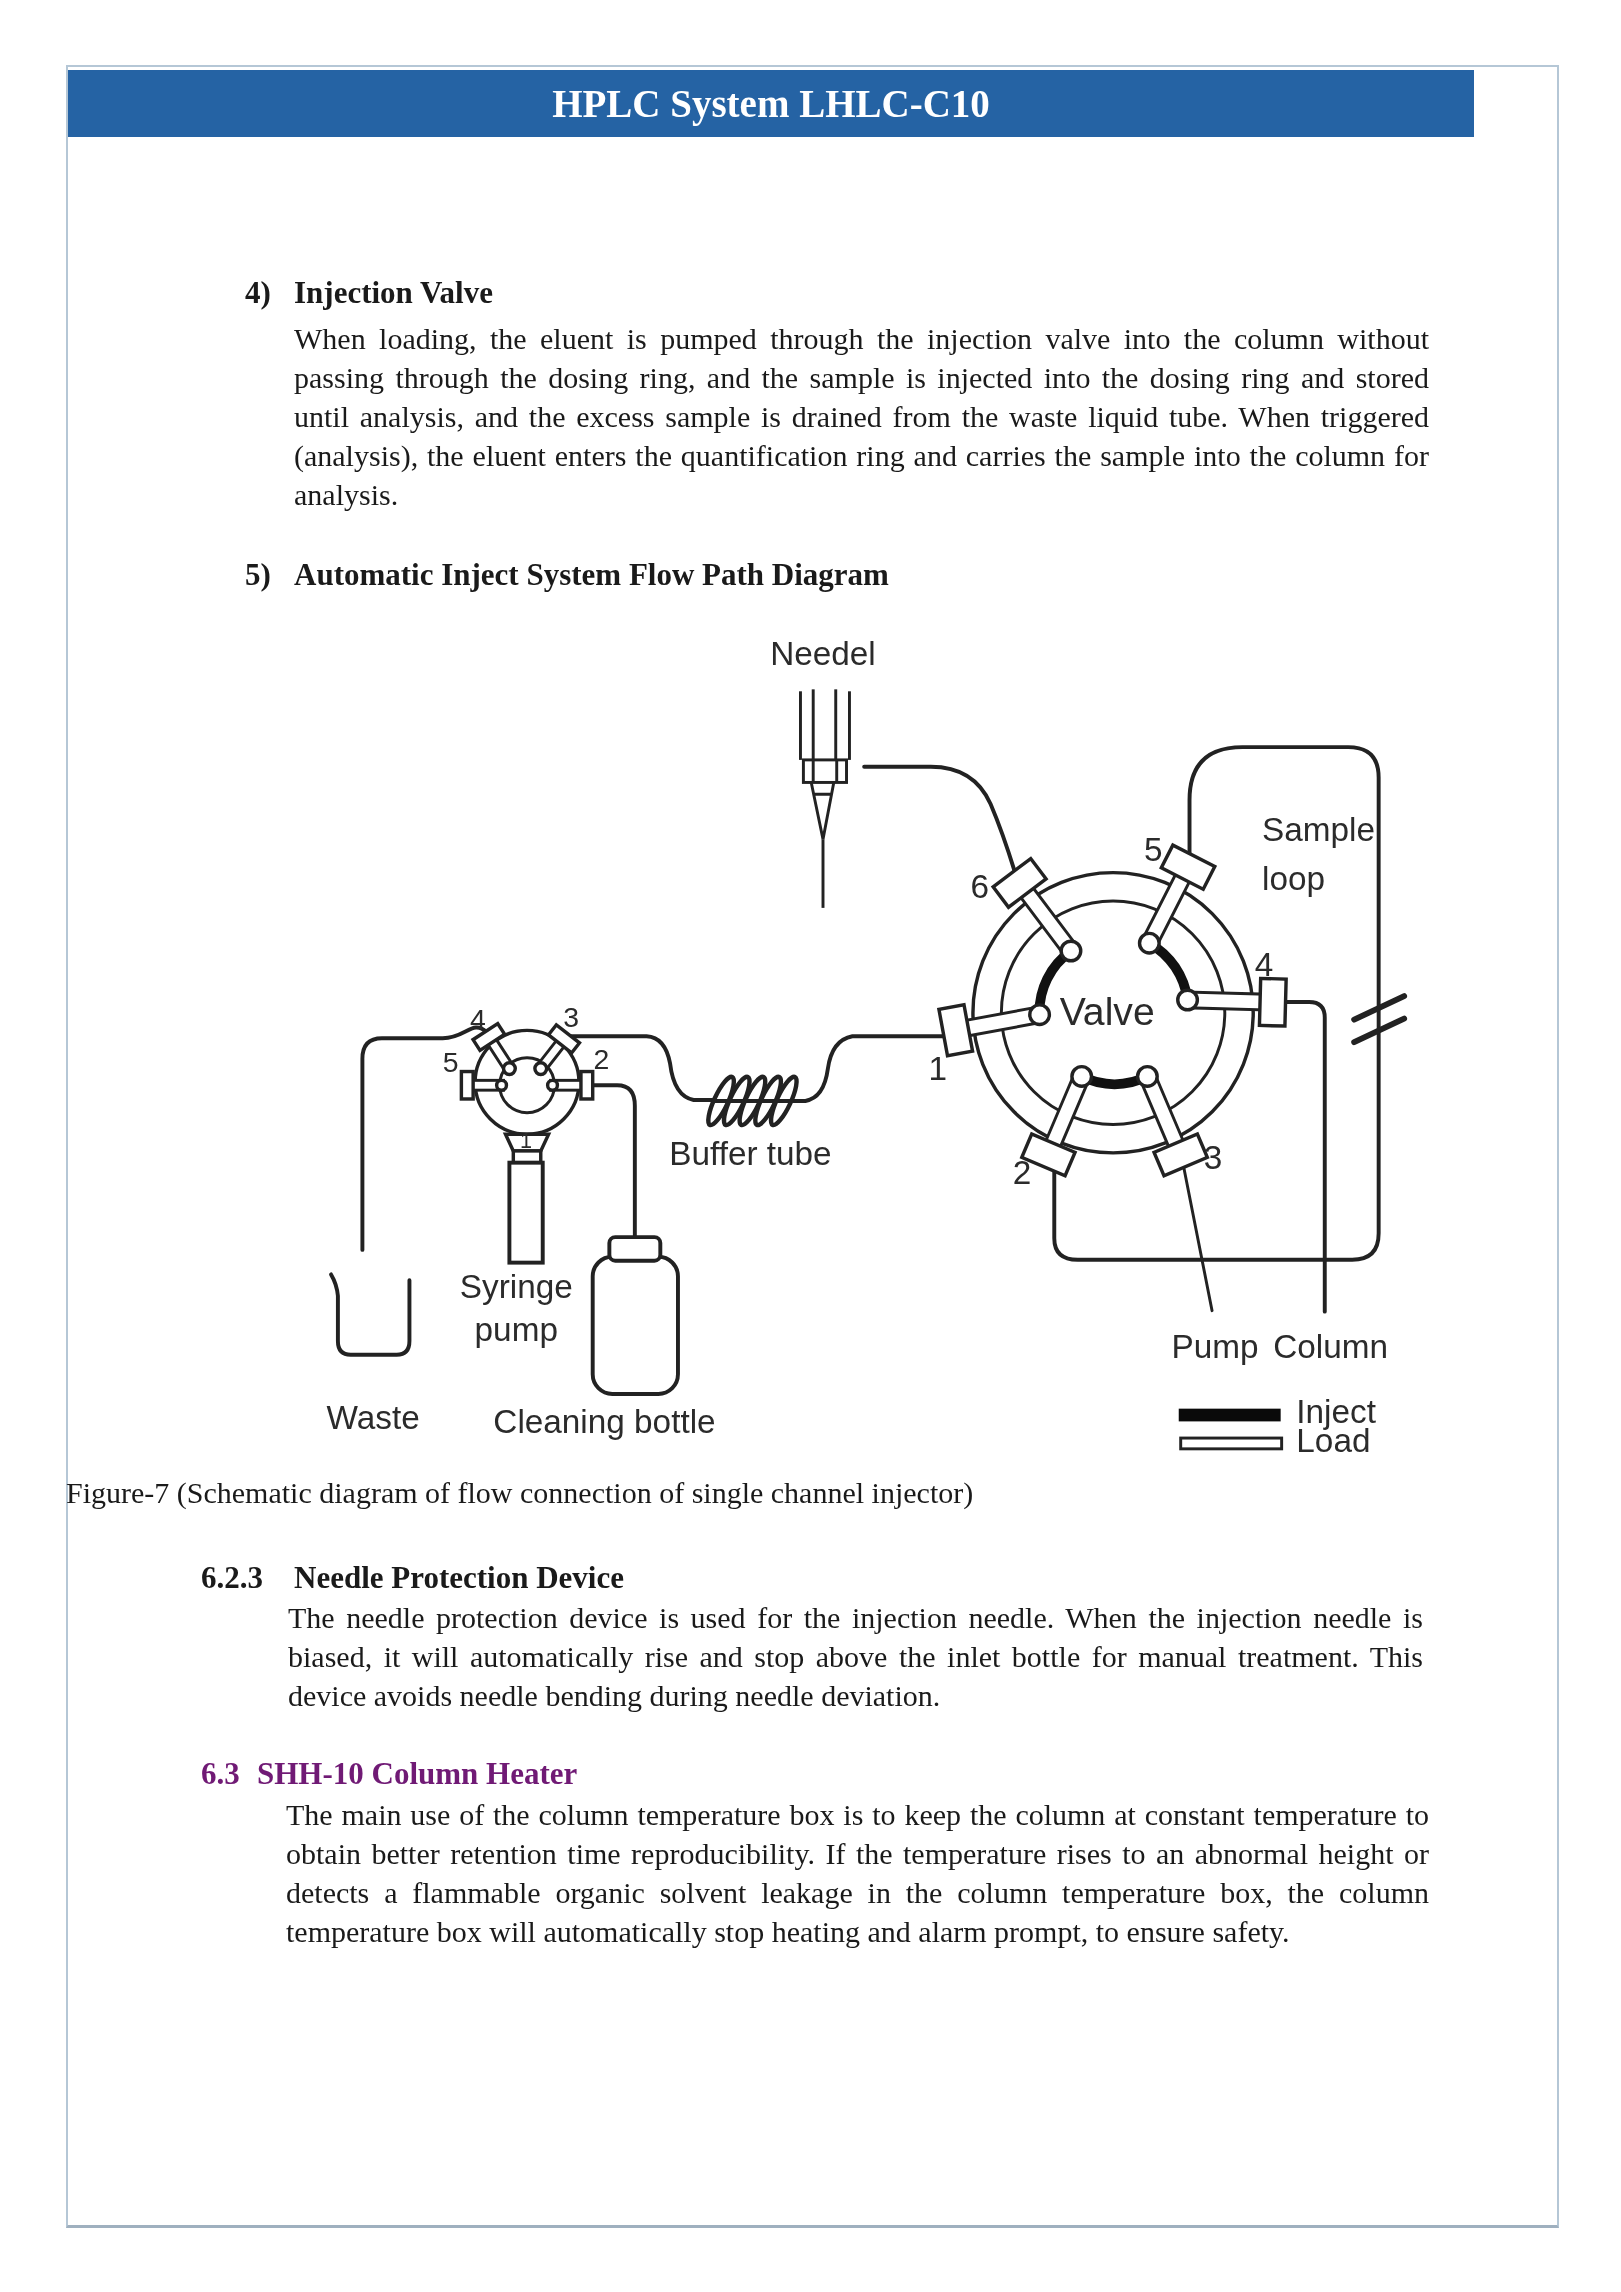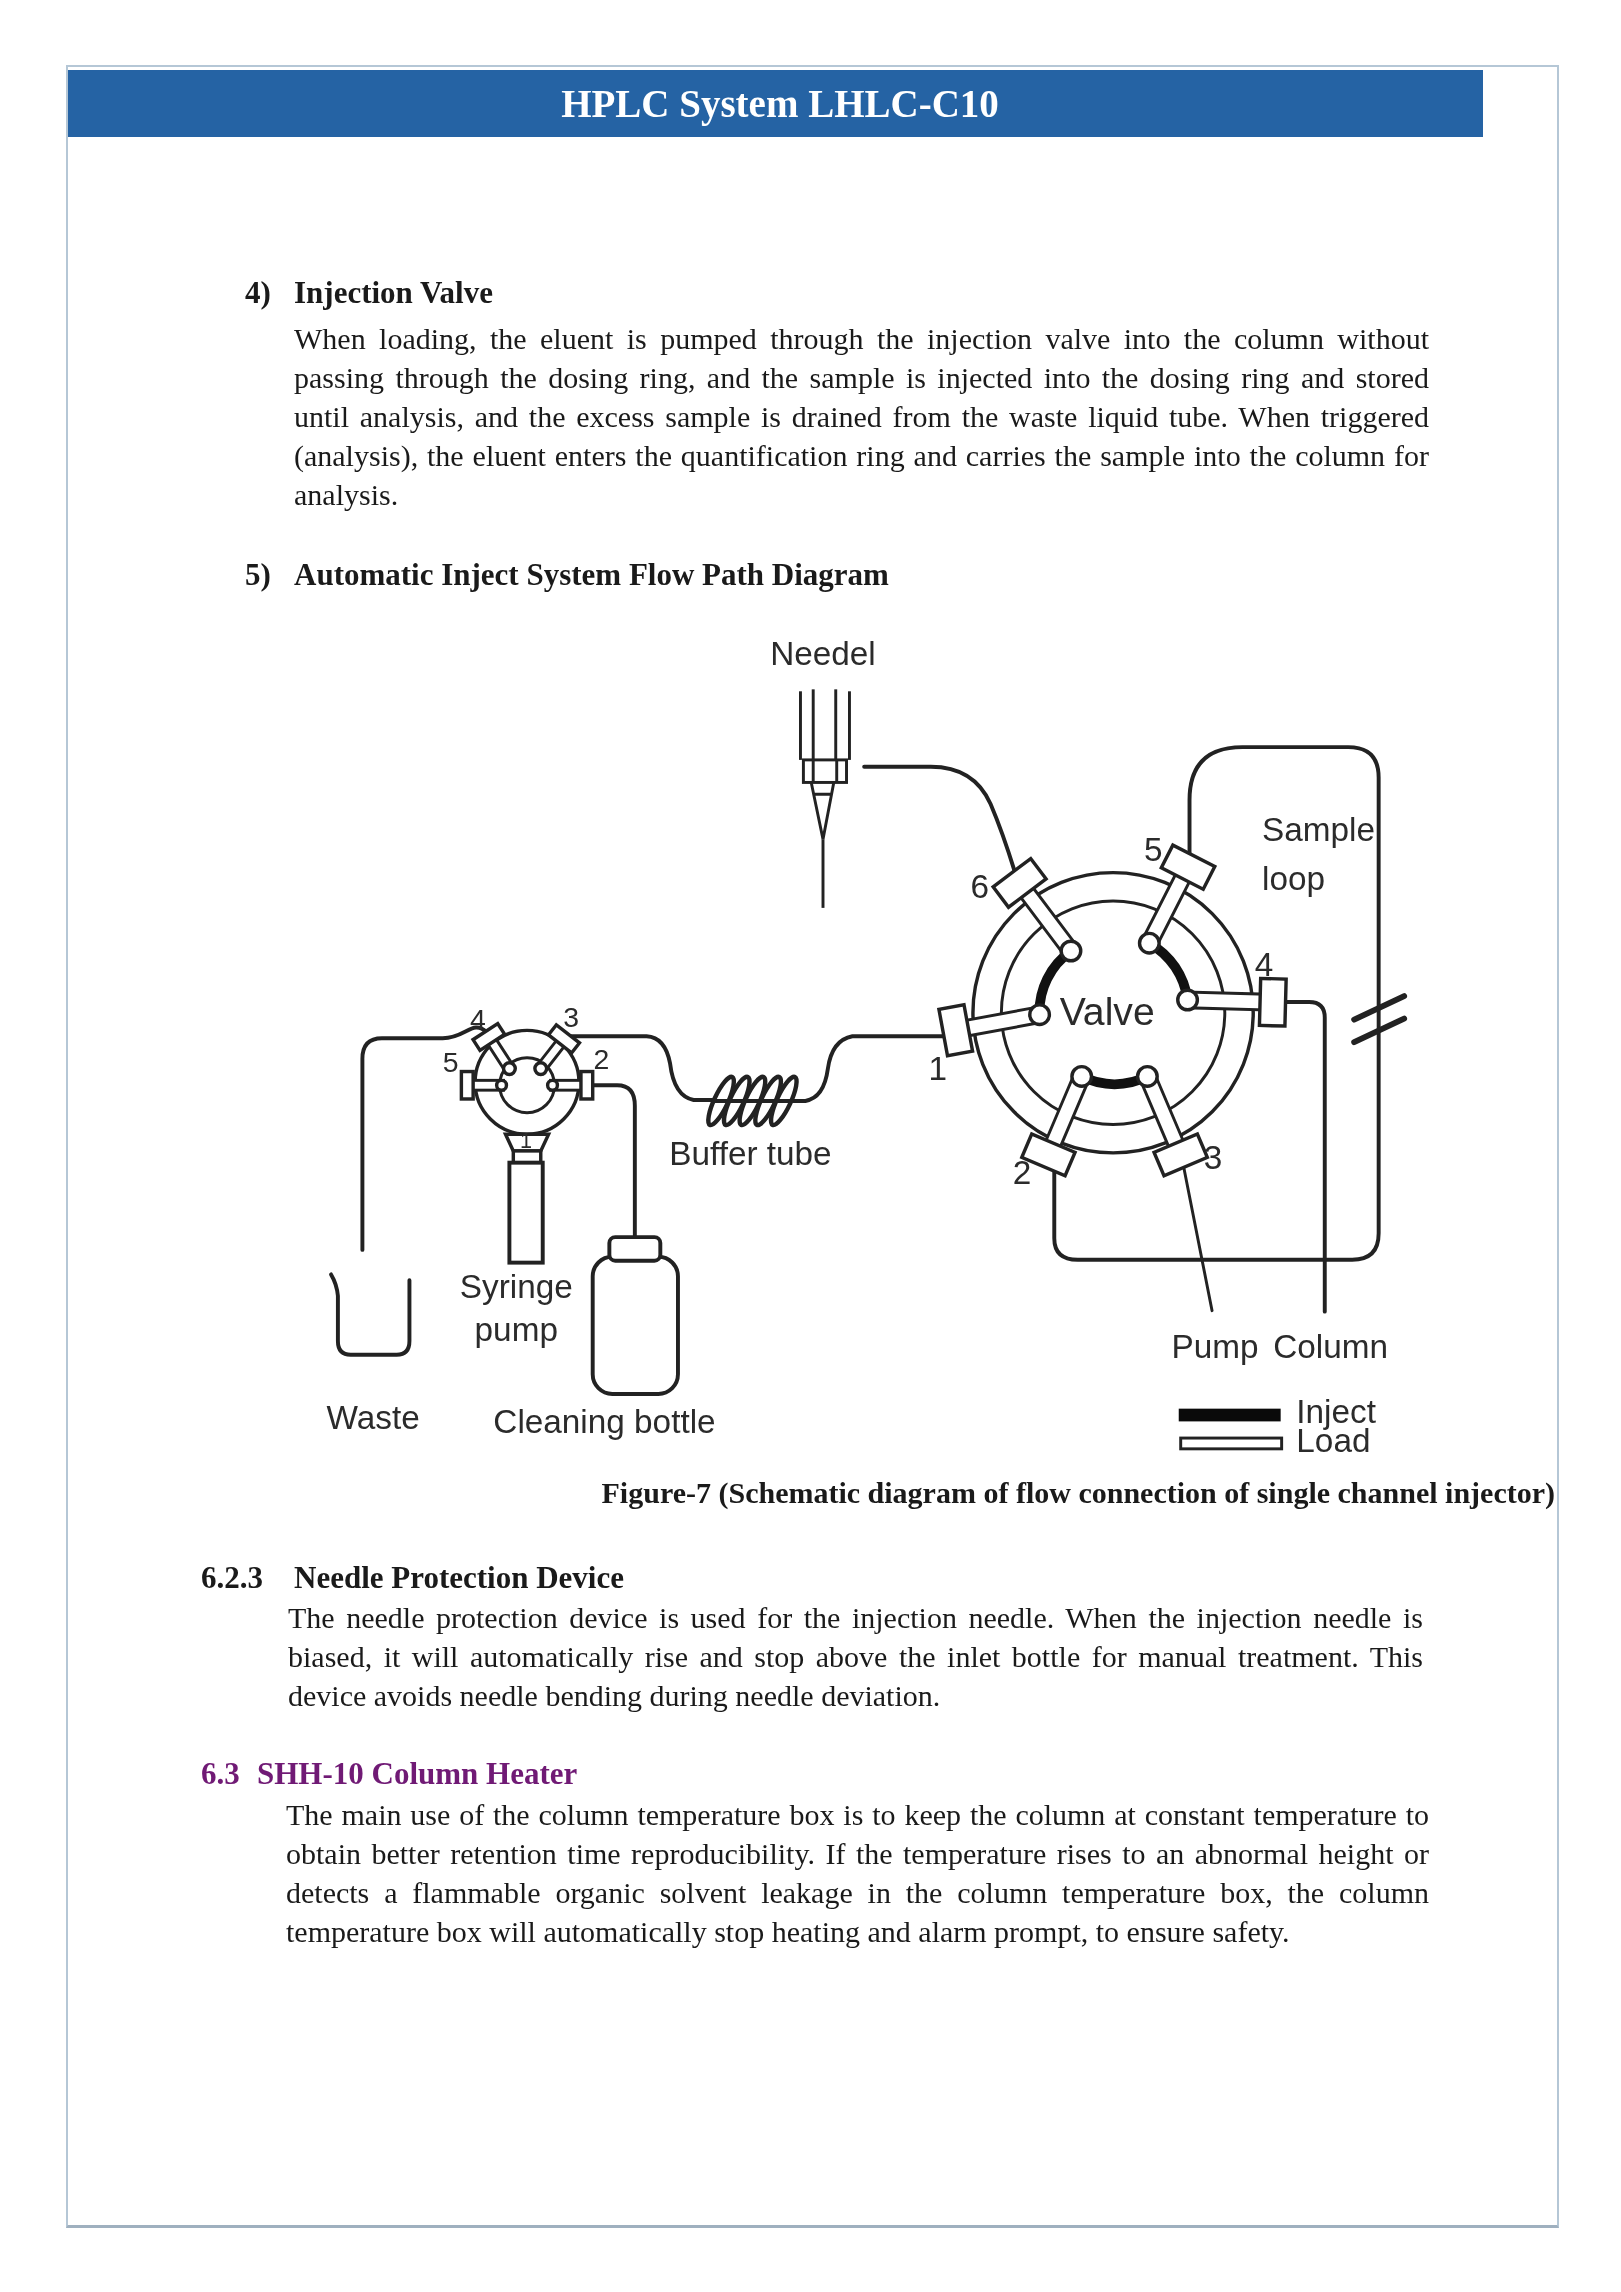--- a/index.html
+++ b/index.html
@@ -1,27 +1,27 @@
 <!DOCTYPE html>
 <html><head>
 <meta charset="utf-8">
 <style>
   html,body{margin:0;padding:0;background:#ffffff;}
   #page{position:relative;width:1621px;height:2293px;background:#ffffff;overflow:hidden;
         font-family:"Liberation Serif",serif;color:#1a1a1a;}
   #border-box{position:absolute;left:66px;top:65px;width:1489px;height:2158px;
         border:2px solid #b5c7d6;border-bottom:3.9px solid #9fb0bf;}
-  #header-bar{position:absolute;left:68px;top:70px;width:1406px;height:67px;background:#2563a4;padding-left:9px;}
+  #header-bar{position:absolute;left:68px;top:70px;width:1406px;height:67px;background:#2563a4;}
   #header-bar .title{display:block;width:100%;text-align:center;line-height:67px;
         color:#ffffff;font-weight:bold;font-size:39px;font-family:"Liberation Serif",serif;}
   .h-row{position:absolute;font-weight:bold;font-size:31px;line-height:39px;white-space:nowrap;}
   .h-num{display:inline-block;}
   .para{position:absolute;font-size:30px;line-height:39px;text-align:justify;}
-  .caption{position:absolute;left:66px;top:1476px;width:1489px;text-align:right;
-        font-weight:bold;font-size:30px;}
+  .caption{position:absolute;left:66px;top:1476px;width:1489px;text-align:left;
+        font-weight:normal;font-size:30px;}
   .navy{color:#701a75;}
   .pageno{position:absolute;left:66px;top:2117px;width:1489px;text-align:center;font-size:29px;}
   
   #flow-diagram{position:absolute;left:323px;top:608px;width:1098px;height:882px;}
   #flow-diagram .ln{fill:none;stroke:#222;stroke-width:4;stroke-linecap:round;}
   #flow-diagram .thin{fill:none;stroke:#222;stroke-width:3;}
   #flow-diagram .shape{fill:#fff;stroke:#222;stroke-width:3.5;}
   #flow-diagram .stem{fill:#fff;stroke:#222;stroke-width:3;}
   #flow-diagram .fit{fill:#fff;stroke:#222;stroke-width:3.5;}
   #flow-diagram .arc{fill:none;stroke:#111;stroke-width:10;stroke-linecap:round;}

